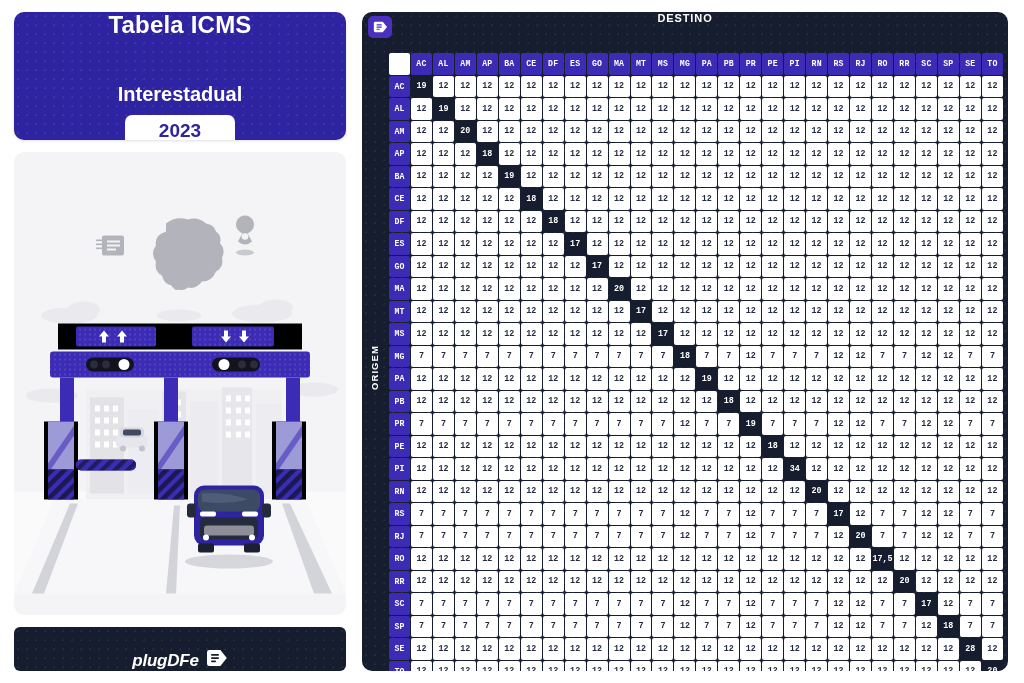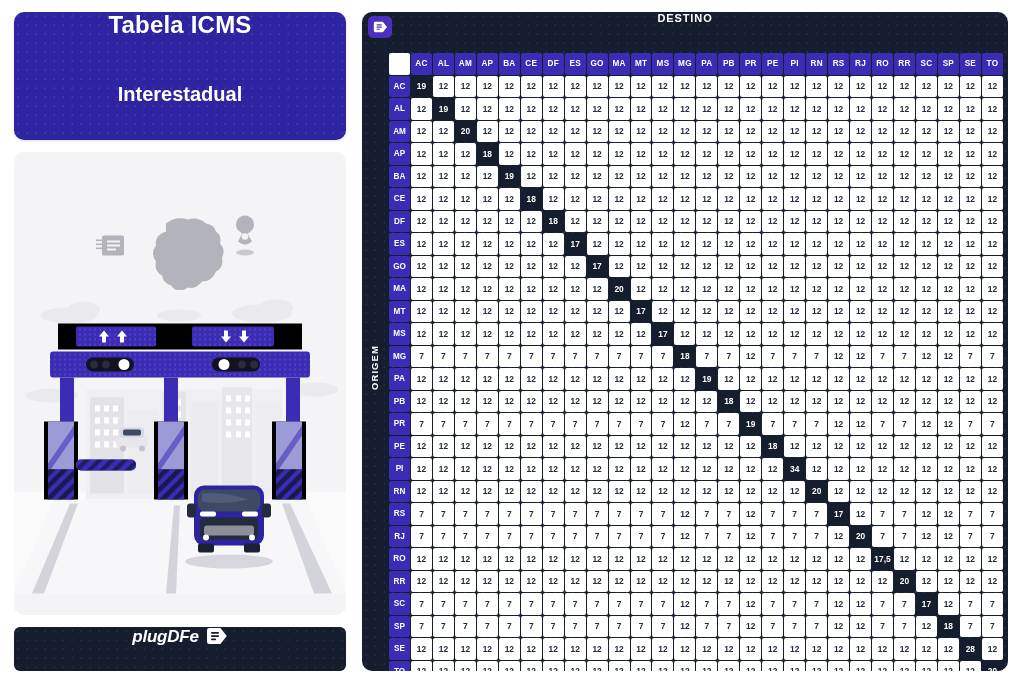--- a/index.html
+++ b/index.html
@@ -16,21 +16,21 @@
     width:360px;height:683px;
     padding:12px 14px 12px 14px;
     box-sizing:border-box;
     display:flex;flex-direction:column;gap:12px;
   }
   .title-card{
     background:#2e23a0;
     border-radius:10px;
     height:128px;
     display:flex;flex-direction:column;
-    align-items:center;justify-content:flex-start;
+    align-items:center;justify-content:space-between;
     position:relative;overflow:hidden;
     box-shadow:0 1px 3px rgba(0,0,0,.12);
   }
   .title-card:after{
     content:"";position:absolute;inset:0;
     background-image:radial-gradient(rgba(255,255,255,.10) 1px, transparent 1px);
     background-size:9px 9px;pointer-events:none;
   }
   .title-main{
     color:#fff;font-size:24px;font-weight:bold;letter-spacing:.2px;
@@ -49,21 +49,21 @@
   .year-pill span{color:#2e23a0;font-size:19px;font-weight:bold;}
 
   .illus{
     flex:1;
     background:#f4f4f6;
     border-radius:10px;
     position:relative;overflow:hidden;
   }
   .footer-bar{
     height:44px;background:#161d2e;border-radius:6px;
-    display:flex;align-items:flex-start;justify-content:center;gap:7px;
+    display:flex;align-items:flex-end;justify-content:center;gap:7px;
     position:relative;overflow:hidden;
   }
   .footer-bar:after{
     content:"";position:absolute;inset:0;
     background-image:radial-gradient(rgba(255,255,255,.07) 1px, transparent 1px);
     background-size:9px 9px;pointer-events:none;
   }
   .brand-text{
     color:#fff;font-size:17px;font-weight:bold;font-style:italic;
     position:relative;z-index:2;letter-spacing:-.2px;
@@ -106,21 +106,21 @@
   .origem-col{
     width:26px;display:flex;align-items:center;justify-content:center;
     flex:0 0 26px;
   }
   .origem-label{
     color:#fff;font-size:9.5px;font-weight:bold;letter-spacing:1.1px;
     transform:rotate(-90deg);white-space:nowrap;
   }
   table.icms{
     border-collapse:separate;border-spacing:1px;
-    width:100%;table-layout:fixed;
+    width:100%;table-layout:fixed;font-family:Liberation Mono, monospace;
   }
   table.icms th, table.icms td{
     padding:0;margin:0;text-align:center;vertical-align:middle;
     font-size:8.2px;font-weight:bold;height:21.5px;
     border-radius:2px;
   }
   table.icms th.corner{background:#ffffff;width:21px;}
   table.icms th.chdr{
     background:#3b2bb5;color:#ffffff;font-size:8.2px;letter-spacing:.2px;
   }
@@ -137,20 +137,23 @@
 </head>
 <body>
 
 <div class="page">
 
   <div class="left">
 
     <div class="title-card">
       <div class="title-main">Tabela ICMS</div>
       <div class="title-sub">Interestadual</div>
+      <div class="year-pill">
+        <span>2023</span>
+      </div>
     </div>
 
     <div class="illus">
       <svg viewBox="0 0 332 420" width="100%" height="100%" preserveAspectRatio="xMidYMid meet">
         <defs>
           <pattern id="dots" width="5" height="5" patternUnits="userSpaceOnUse">
             <circle cx="1" cy="1" r="0.8" fill="#ffffff" opacity="0.25"></circle>
           </pattern>
           <pattern id="stripes" width="9" height="9" patternUnits="userSpaceOnUse" patternTransform="rotate(45)">
             <rect width="4.5" height="9" fill="#191a4f"></rect>

